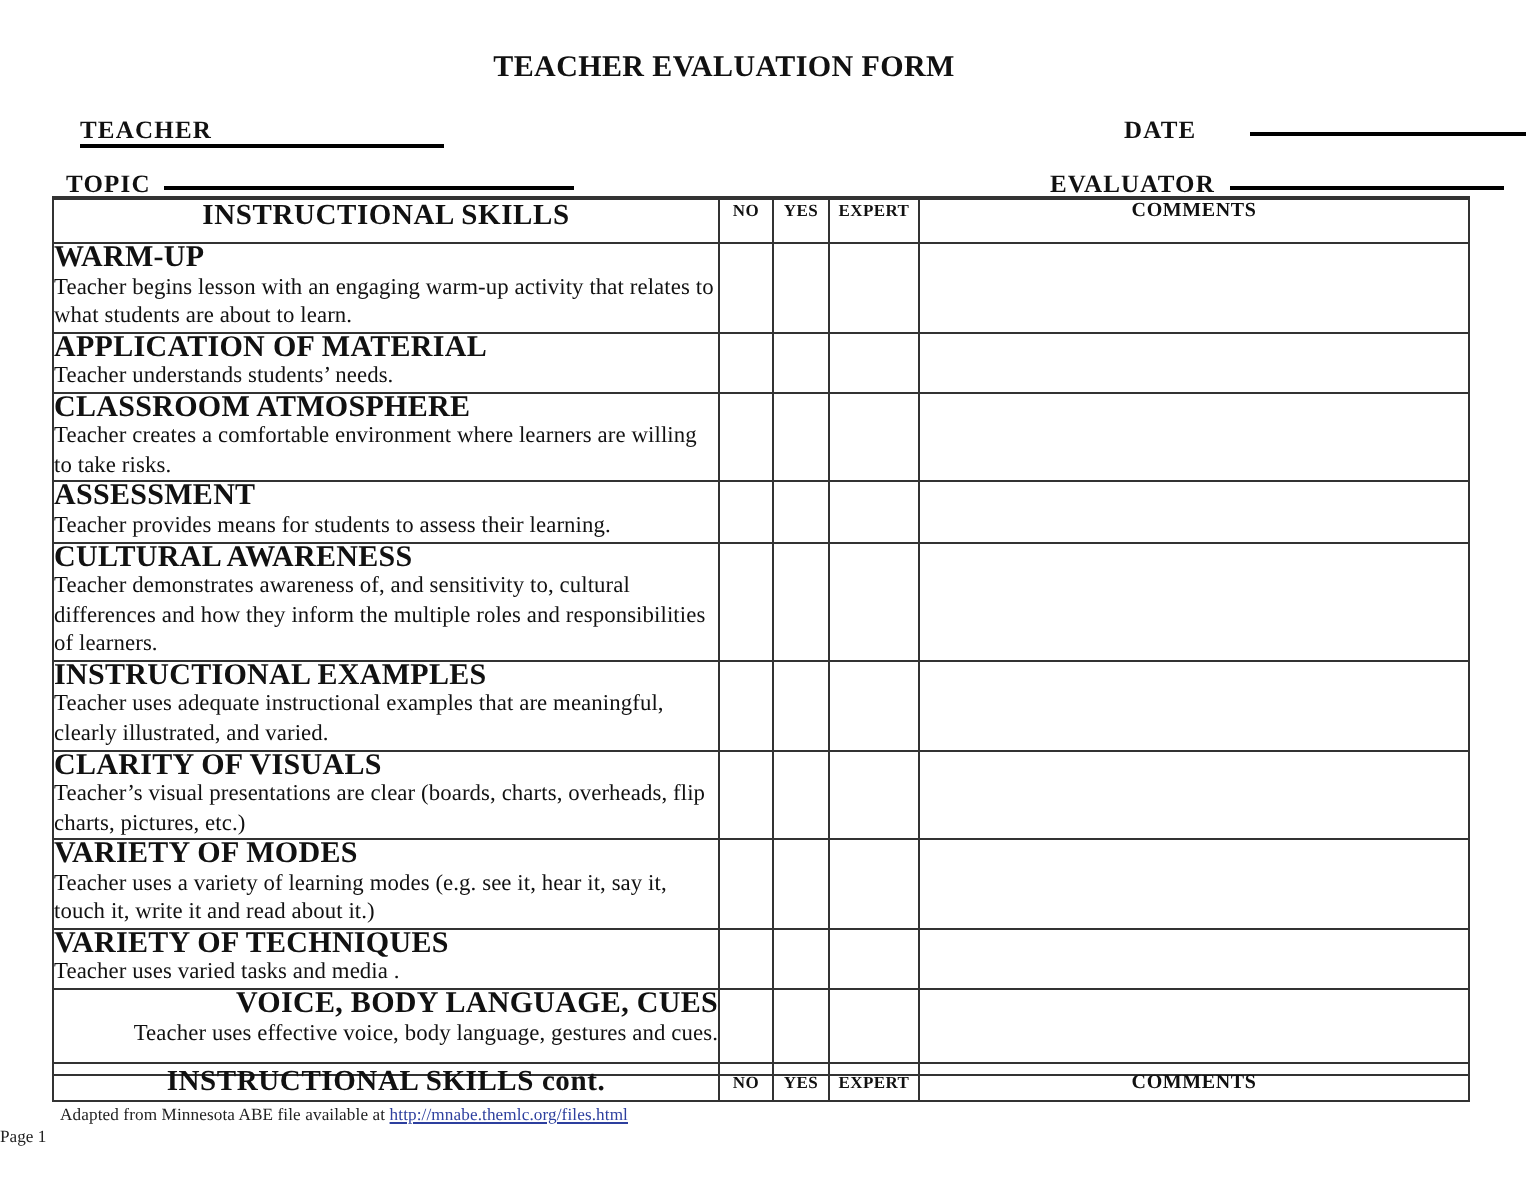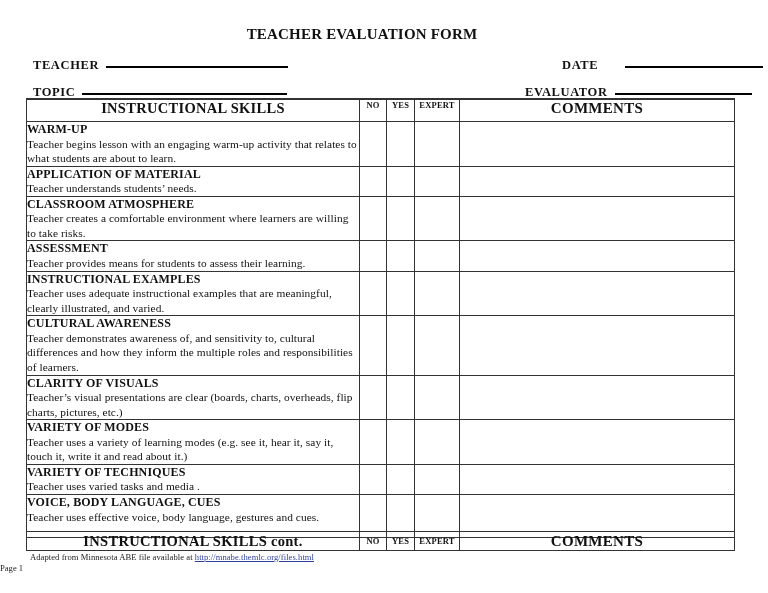--- a/index.html
+++ b/index.html
@@ -48,21 +48,21 @@
     white-space: nowrap;
   }
   .field-rule {
     border-bottom: 2px solid #000;
     height: 0;
     margin-left: 7px;
     position: relative;
     top: -1px;
   }
 
-  #field-teacher { left: 33px; top: 58px; }
+  #field-teacher { left: 33px; top: 58px; flex-direction: column; }
   #field-teacher .field-rule { width: 182px; }
 
   #field-topic { left: 33px; top: 85px; }
   #field-topic .field-rule { width: 205px; }
 
   #field-date { left: 562px; top: 58px; gap: 20px; }
   #field-date .field-rule { width: 138px; }
 
   #field-evaluator { left: 525px; top: 85px; }
   #field-evaluator .field-rule { width: 137px; }
@@ -92,27 +92,27 @@
 
   .hdr-cell {
     text-align: center;
     font-weight: bold;
     vertical-align: middle;
     height: 21px;
     padding: 1px 0 2px 0;
   }
   .hdr-skill   { font-size: 14.5px; letter-spacing: 0.3px; }
   .hdr-small   { font-size: 8.5px; letter-spacing: 0.2px; }
-  .hdr-comment { font-size: 15px; letter-spacing: 0.3px; }
+  .hdr-comment { font-size: 10px; letter-spacing: 0.3px; }
 
   .skill-cell {
     padding: 1px 4px 2px 5px;
   }
   .skill-title {
-    font-size: 12px;
+    font-size: 15px;
     font-weight: bold;
     line-height: 14.5px;
     letter-spacing: 0.15px;
     white-space: nowrap;
   }
   .skill-desc {
     font-size: 11.4px;
     line-height: 14.6px;
     letter-spacing: 0.05px;
   }
@@ -242,42 +242,42 @@
           <div class="skill-desc">Teacher provides means for students to assess their learning.</div>
         </td>
         <td class="mark-cell"></td>
         <td class="mark-cell"></td>
         <td class="mark-cell"></td>
         <td class="comment-cell"></td>
       </tr>
 
       <tr>
         <td class="skill-cell">
+          <div class="skill-title">CULTURAL AWARENESS</div>
+          <div class="skill-desc">Teacher demonstrates awareness of, and sensitivity to, cultural differences and how they inform the multiple roles and responsibilities of learners.</div>
+        </td>
+        <td class="mark-cell"></td>
+        <td class="mark-cell"></td>
+        <td class="mark-cell"></td>
+        <td class="comment-cell"></td>
+      </tr>
+
+      <tr>
+        <td class="skill-cell">
           <div class="skill-title">INSTRUCTIONAL EXAMPLES</div>
           <div class="skill-desc">Teacher uses adequate instructional examples that are meaningful, clearly illustrated, and varied.</div>
         </td>
         <td class="mark-cell"></td>
         <td class="mark-cell"></td>
         <td class="mark-cell"></td>
         <td class="comment-cell"></td>
       </tr>
 
       <tr>
         <td class="skill-cell">
-          <div class="skill-title">CULTURAL AWARENESS</div>
-          <div class="skill-desc">Teacher demonstrates awareness of, and sensitivity to, cultural differences and how they inform the multiple roles and responsibilities of learners.</div>
-        </td>
-        <td class="mark-cell"></td>
-        <td class="mark-cell"></td>
-        <td class="mark-cell"></td>
-        <td class="comment-cell"></td>
-      </tr>
-
-      <tr>
-        <td class="skill-cell">
           <div class="skill-title">CLARITY OF VISUALS</div>
           <div class="skill-desc">Teacher’s visual presentations are clear (boards, charts, overheads, flip charts, pictures, etc.)</div>
         </td>
         <td class="mark-cell"></td>
         <td class="mark-cell"></td>
         <td class="mark-cell"></td>
         <td class="comment-cell"></td>
       </tr>
 
       <tr>
@@ -296,21 +296,21 @@
           <div class="skill-title">VARIETY OF TECHNIQUES</div>
           <div class="skill-desc">Teacher uses varied tasks and media .</div>
         </td>
         <td class="mark-cell"></td>
         <td class="mark-cell"></td>
         <td class="mark-cell"></td>
         <td class="comment-cell"></td>
       </tr>
 
       <tr>
-        <td class="skill-cell" style="height:42px;">
+        <td class="skill-cell" style="height:42px;text-align:right;">
           <div class="skill-title">VOICE, BODY LANGUAGE, CUES</div>
           <div class="skill-desc">Teacher uses effective voice, body language, gestures and cues.</div>
         </td>
         <td class="mark-cell"></td>
         <td class="mark-cell"></td>
         <td class="mark-cell"></td>
         <td class="comment-cell"></td>
       </tr>
     </tbody>
   </table>

